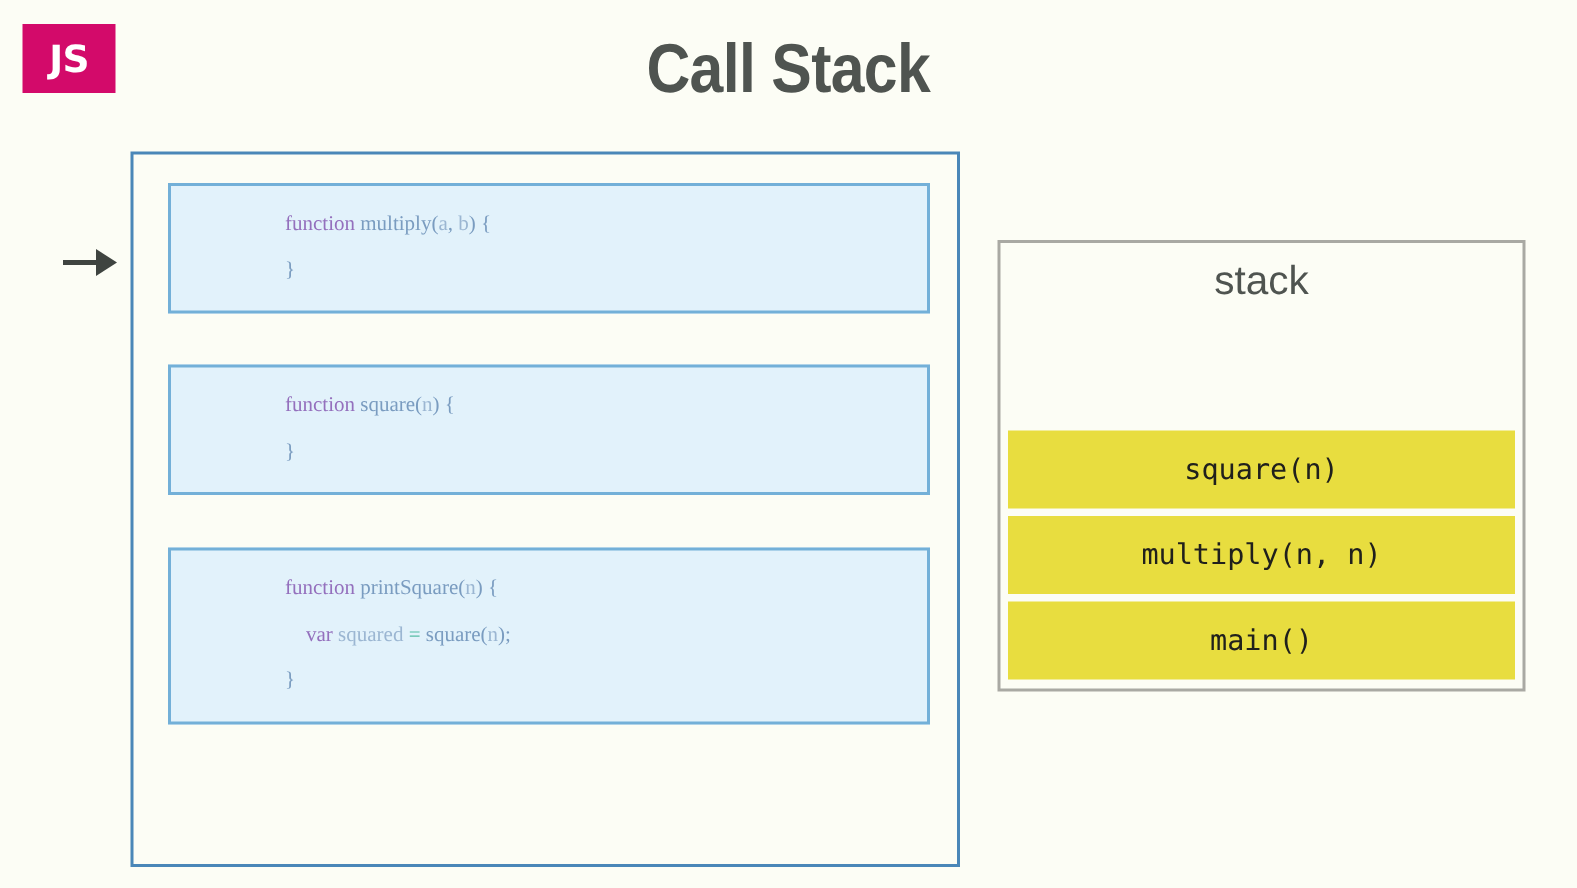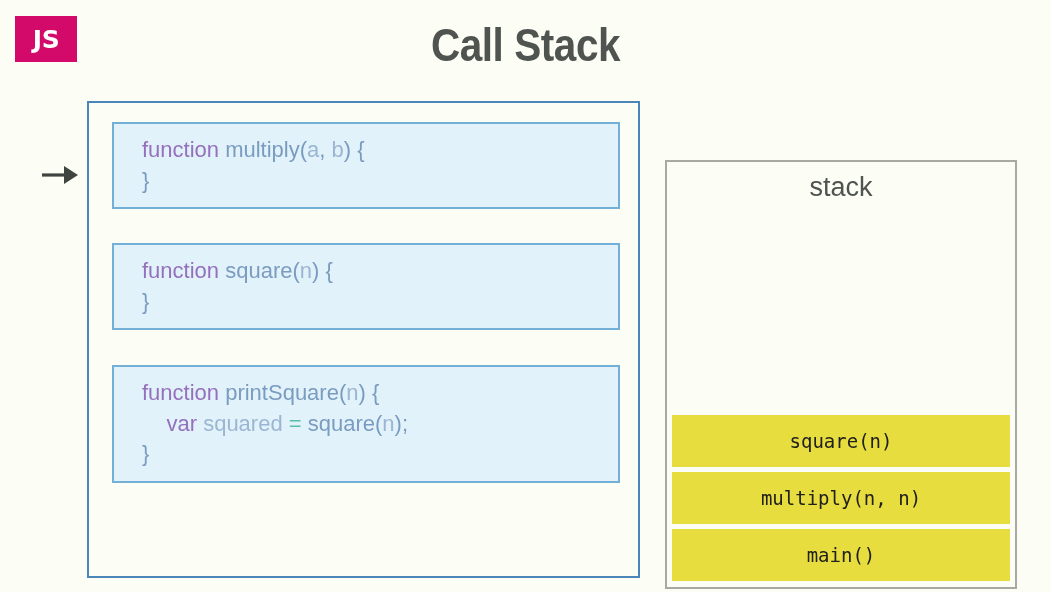--- a/index.html
+++ b/index.html
@@ -78,40 +78,41 @@
     border: 2px solid #73b0d8;
     background: #e2f2fb;
     box-sizing: border-box;
     padding: 11px 0 11px 28px;
   }
   .code-block.b1 { top: 19px; }
   .code-block.b2 { top: 140px; }
   .code-block.b3 { top: 262px; }
 
   .code-line {
-    font-family: Liberation Sans, sans-serif;
-    font-size: 22px;
+    font-family: Liberation Serif, serif;
+    font-size: 14px;
     line-height: 30.5px;
     white-space: pre;
     color: #7a9cc0;
+    margin-left: 48px;
   }
 
   .tok-kw   { color: #9470bd; }
   .tok-fn   { color: #7a9cc0; }
   .tok-var  { color: #9bb6d2; }
   .tok-punc { color: #7a9cc0; }
   .tok-op   { color: #5bbfa8; }
 
   
   .stack-panel {
     position: absolute;
     left: 665px;
     top: 160px;
     width: 352px;
-    height: 429px;
+    height: 301px;
     border: 2px solid #a9a9a3;
     background: #fcfdf5;
     box-sizing: border-box;
   }
   .stack-title {
     position: absolute;
     top: 10px;
     left: 0;
     width: 100%;
     text-align: center;

